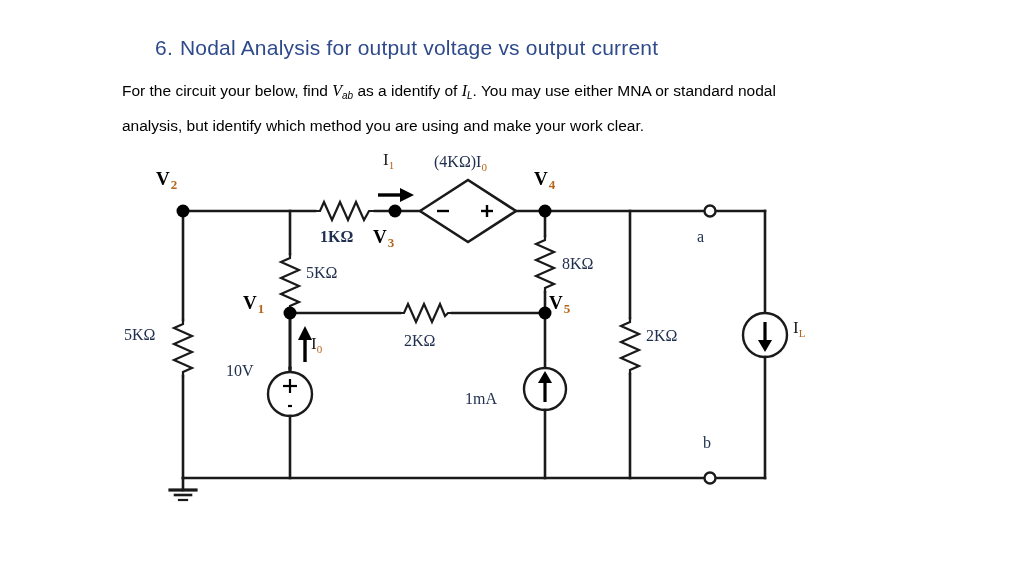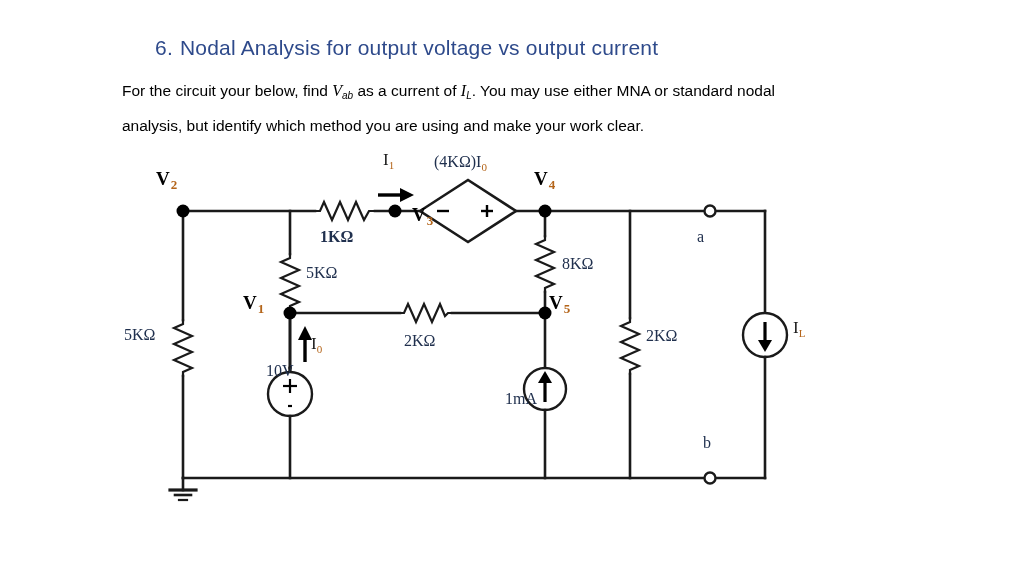--- a/index.html
+++ b/index.html
@@ -50,38 +50,38 @@
     font-size:17px;color:#1a1a1a;white-space:nowrap;
   }
   .curlbl i{
     font-style:normal;font-size:11px;color:#b4651a;vertical-align:-4px;
   }
   .termlbl{
     position:absolute;font-family:"Liberation Serif", serif;
     font-size:16px;color:#20304e;
   }
   .srclbl{position:absolute;font-family:"Liberation Serif", serif;
-    font-size:16px;color:#20304e;white-space:nowrap;margin-left:40px;}
+    font-size:16px;color:#20304e;white-space:nowrap;}
   .depsrc{
     position:absolute;font-family:"Liberation Serif", serif;
     font-size:16px;color:#20304e;white-space:nowrap;
   }
   .depsrc i{font-style:normal;font-size:11px;color:#b4651a;vertical-align:-4px;}
 </style>
 </head>
 <body>
 
 <div id="page">
 
   <div class="title">
     <span class="num">6.</span><span>Nodal Analysis for output voltage vs output current</span>
   </div>
 
   <div class="prompt">
-    <span>For the circuit your below, find </span><span class="mvar"><span>V</span><span class="sub">ab</span></span><span> as a current of </span><span class="mvar"><span>I</span><span class="sub">L</span></span><span>. You may use either MNA or standard nodal</span>
+    <span>For the circuit your below, find </span><span class="mvar"><span>V</span><span class="sub">ab</span></span><span> as a identify of </span><span class="mvar"><span>I</span><span class="sub">L</span></span><span>. You may use either MNA or standard nodal</span>
     <div>analysis, but identify which method you are using and make your work clear.</div>
   </div>
 
   <div id="circuit">
 
     <svg width="1017" height="400" viewBox="0 0 1017 400">
       <g stroke="#1a1a1a" stroke-width="2.6" fill="none" stroke-linecap="square">
 
         <line x1="183" y1="71" x2="315" y2="71"></line>
 
@@ -184,21 +184,21 @@
         <line x1="283" y1="246" x2="297" y2="246" stroke="#000" stroke-width="2.2"></line>
         <line x1="290" y1="239" x2="290" y2="253" stroke="#000" stroke-width="2.2"></line>
         <line x1="288" y1="266" x2="292" y2="266" stroke="#000" stroke-width="2.2"></line>
       </g>
     </svg>
 
     <div class="nodelbl" style="left:156px;top:28px;">
       <span>V</span><i>2</i>
     </div>
 
-    <div class="nodelbl" style="left:373px;top:64px;margin-left:39px;">
+    <div class="nodelbl" style="left:373px;top:86px;">
       <span>V</span><i>3</i>
     </div>
 
     <div class="nodelbl" style="left:534px;top:28px;">
       <span>V</span><i>4</i>
     </div>
 
     <div class="nodelbl" style="left:243px;top:152px;text-align:right;">
       <span>V</span><i>1</i>
     </div>

